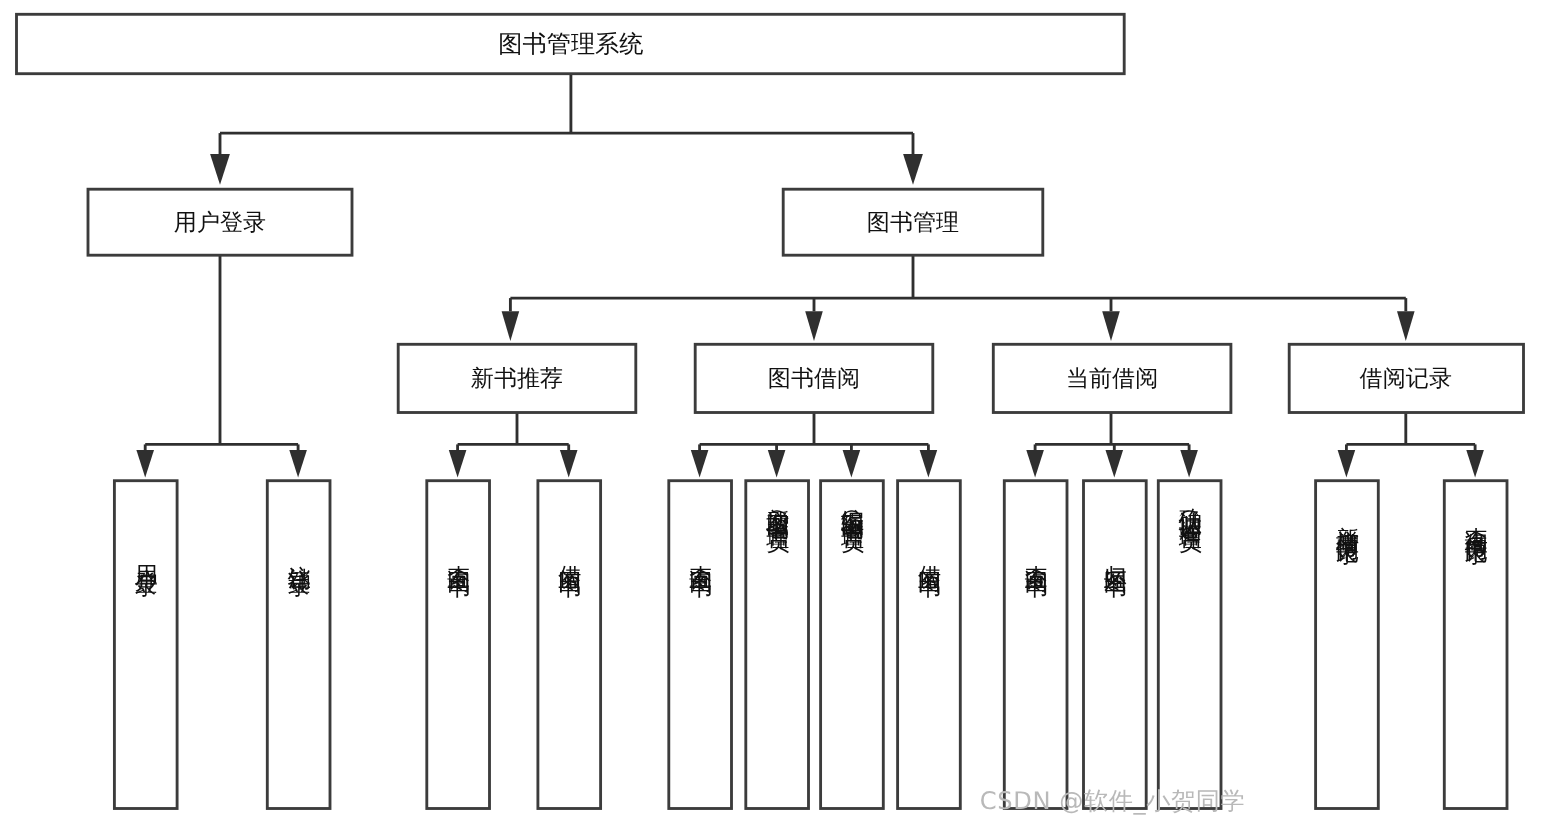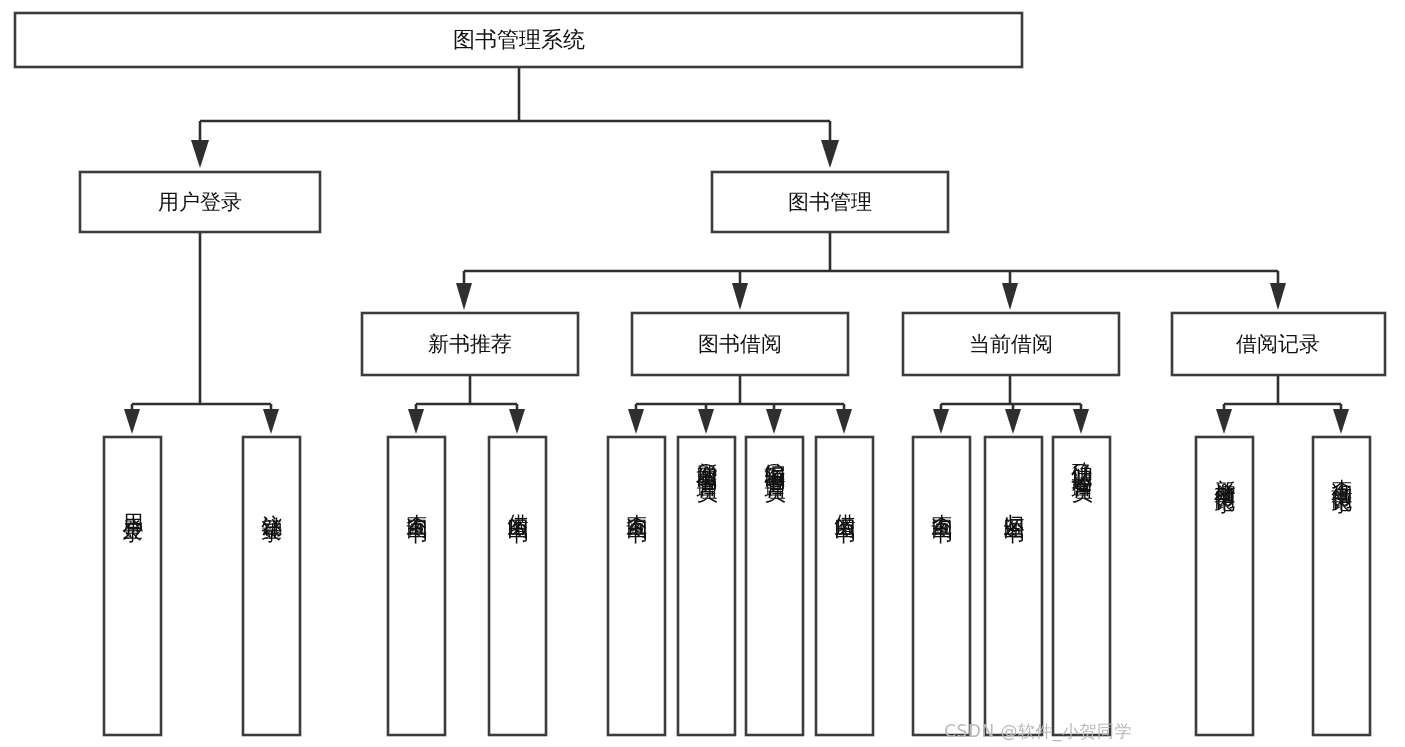--- a/index.html
+++ b/index.html
@@ -73,21 +73,21 @@
     color: #111111;
     letter-spacing: 3px;
     white-space: nowrap;
     text-align: center;
   }
   #watermark {
     position: absolute;
     right: 8px;
     bottom: 4px;
     font-family: "DejaVu Sans", "Liberation Sans", sans-serif;
-    font-size: 17px;
+    font-size: 22px;
     color: #b9b9b9;
     letter-spacing: 0.5px;
     user-select: none;
     white-space: nowrap;
   }
 </style>
 </head>
 <body>
 
 <div id="diagram-root">

